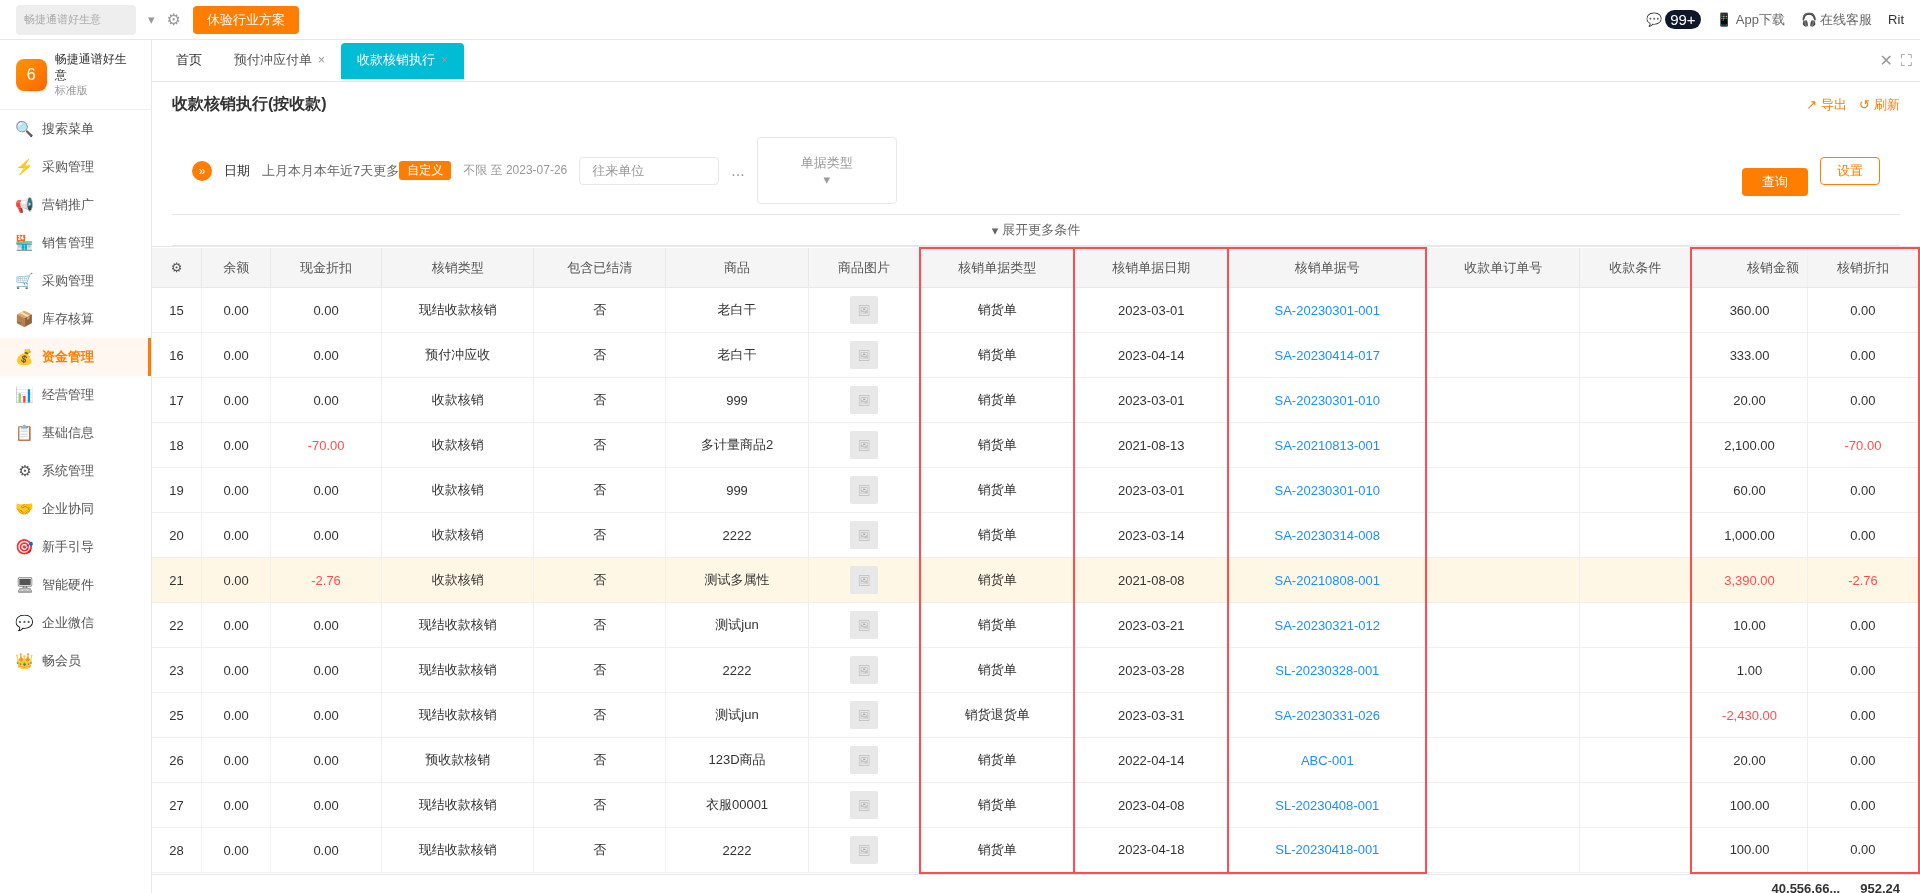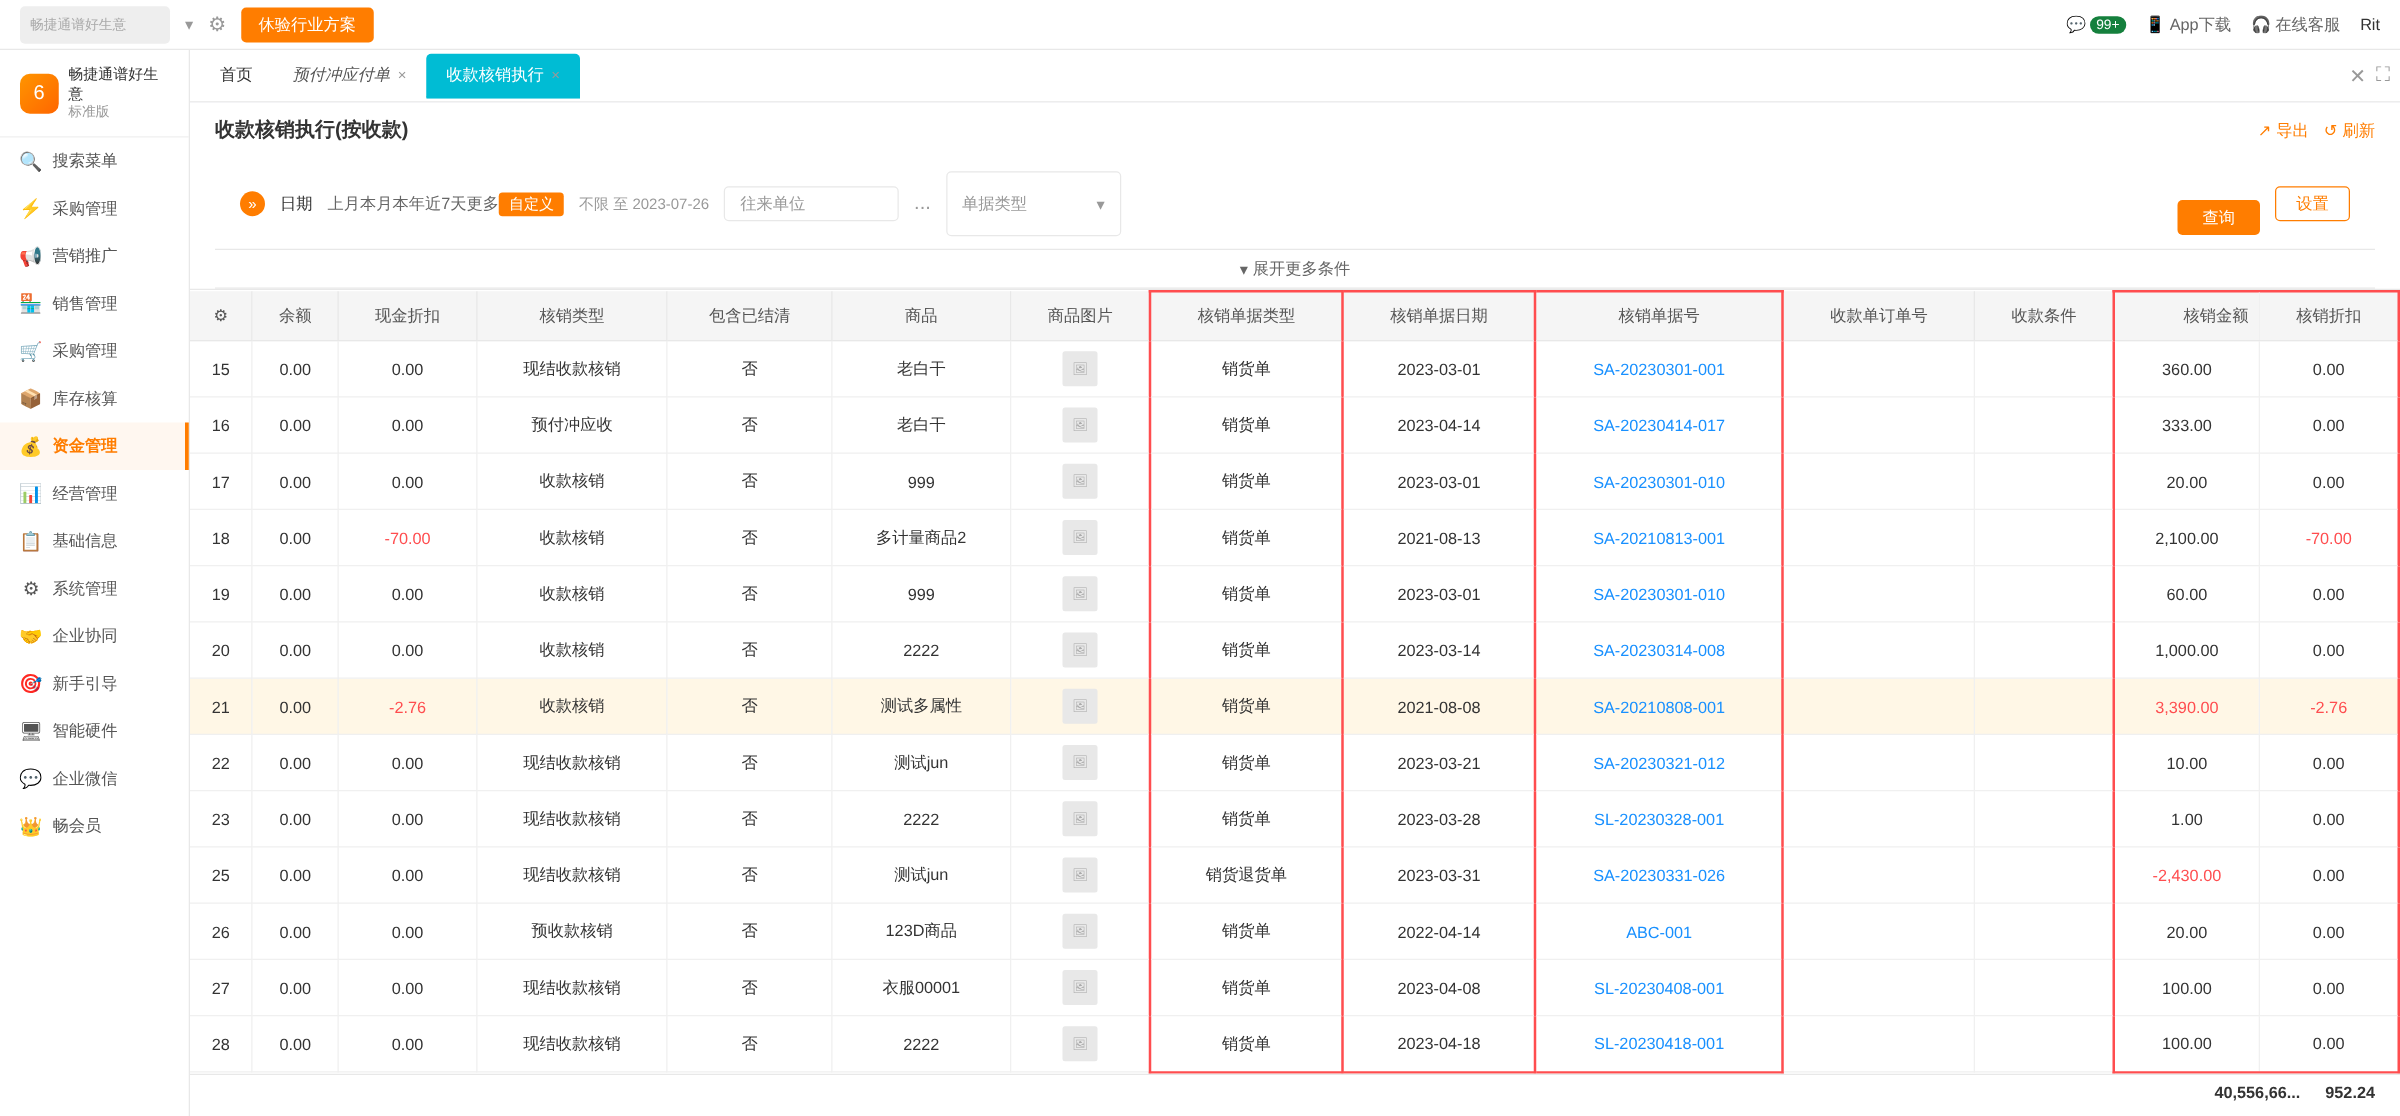--- a/index.html
+++ b/index.html
@@ -50,21 +50,21 @@
     
     .filter-bar { background: #fff; padding: 10px 20px; border-bottom: 1px solid #e8e8e8; display: flex; align-items: center; gap: 12px; flex-wrap: wrap; }
     .filter-expand-btn { background: #ff7d00; color: #fff; width: 20px; height: 20px; border-radius: 50%; border: none; cursor: pointer; display: flex; align-items: center; justify-content: center; font-size: 12px; }
     .filter-label { font-size: 13px; color: #333; }
     .filter-date-links { display: flex; gap: 0; align-items: center; font-size: 13px; color: #666; }
     .filter-date-links span { cursor: pointer; }
     .filter-custom { background: #ff7d00; color: #fff; padding: 1px 8px; border-radius: 3px; font-size: 12px; cursor: pointer; }
     .filter-date-range { font-size: 12px; color: #999; }
     .filter-unit { border: 1px solid #e8e8e8; border-radius: 4px; padding: 4px 12px; font-size: 13px; color: #999; min-width: 140px; }
     .filter-separator { color: #999; font-size: 16px; }
-    .filter-type { border: 1px solid #e8e8e8; border-radius: 4px; padding: 16px 12px; font-size: 13px; color: #999; min-width: 140px; display: flex; align-items: center; justify-content: space-between; }
+    .filter-type { border: 1px solid #e8e8e8; border-radius: 4px; padding: 16px 12px; font-size: 13px; color: #999; min-width: 140px; display: flex; align-items: center; justify-content: space-between; flex-direction: column; }
     .filter-query-btn { background: #ff7d00; color: #fff; border: none; border-radius: 4px; padding: 5px 20px; font-size: 13px; cursor: pointer; margin-left: auto; margin-top: 22px; }
     .filter-setting-btn { background: #fff; color: #ff7d00; border: 1px solid #ff7d00; border-radius: 4px; padding: 4px 16px; font-size: 13px; cursor: pointer; }
 
     
     .expand-more { background: #fff; border-bottom: 1px solid #e8e8e8; padding: 6px 20px; display: flex; align-items: center; justify-content: center; }
     .expand-more-btn { color: #666; font-size: 13px; cursor: pointer; display: flex; align-items: center; gap: 4px; }
 
     
     .table-container { flex: 1; overflow: auto; padding: 0; background: #fff; }
     table { width: 100%; border-collapse: collapse; font-size: 13px; }
@@ -110,21 +110,21 @@
     <div class="app-logo">
       <span style="font-size:11px;color:#aaa;">畅捷通谱好生意</span>
     </div>
     <span style="cursor:pointer;color:#999;">▾</span>
     <span style="cursor:pointer;font-size:16px;color:#999;">⚙</span>
     <button class="top-bar-btn">休验行业方案</button>
   </div>
   <div class="top-bar-right">
     <span style="cursor:pointer;display:flex;align-items:center;gap:3px;">
       <span>💬</span>
-      <span style="background:#15803d;color:#fff;border-radius:10px;padding:1px 5px;font-size:11px;">99+</span>
+      <span style="background:#0f172a;color:#fff;border-radius:10px;padding:1px 5px;font-size:15px;">99+</span>
     </span>
     <span style="cursor:pointer;display:flex;align-items:center;gap:3px;">
       <span>📱</span>
       <span>App下载</span>
     </span>
     <span style="cursor:pointer;display:flex;align-items:center;gap:3px;">
       <span>🎧</span>
       <span>在线客服</span>
     </span>
     <span style="cursor:pointer;color:#333;font-size:13px;">Rit</span>
@@ -202,21 +202,21 @@
           <span class="sidebar-icon">👑</span>
           <span>畅会员</span>
         </div>
       </div>
   </div>
 
   <div class="main">
 
     <div class="tabs">
       <div class="tab tab-home">首页</div>
-      <div class="tab" style="color:#555;font-style:italic;">
+      <div class="tab" style="color:#555;">
         <span>预付冲应付单</span>
         <span class="tab-close">×</span>
       </div>
       <div class="tab active">
         <span>收款核销执行</span>
         <span class="tab-close">×</span>
       </div>
       <div class="tabs-right">
         <button class="tab-action-btn">✕</button>
         <button class="tab-action-btn">⛶</button>

